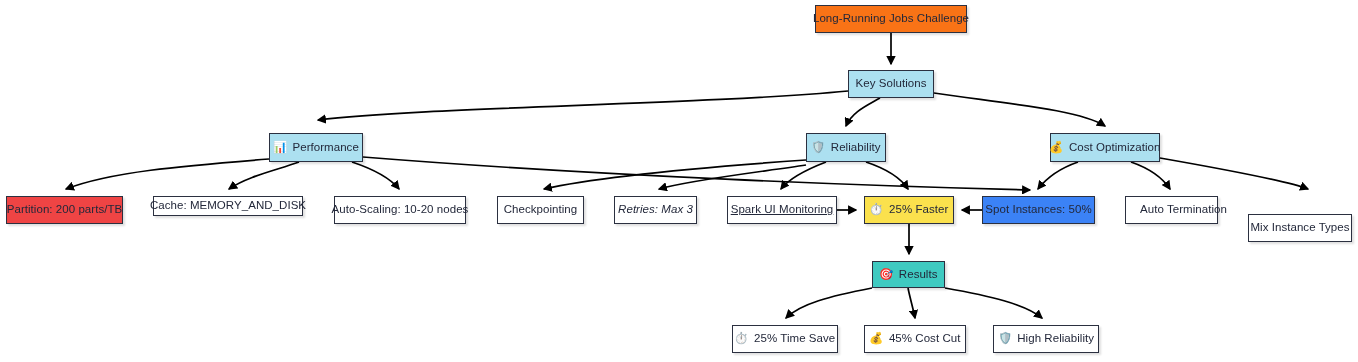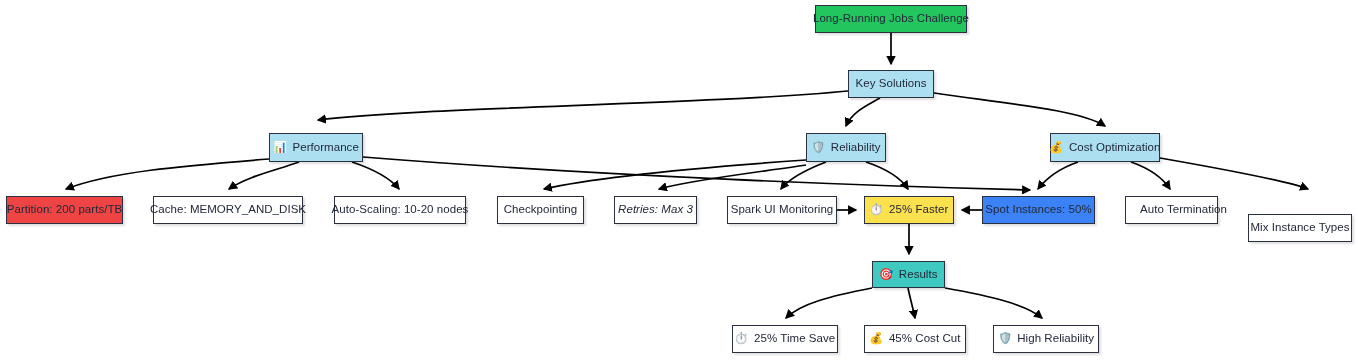--- a/index.html
+++ b/index.html
@@ -81,54 +81,54 @@
         <path d="M 837,210 L 856,210" marker-end="url(#arrow)"></path>
         <path d="M 982,210 L 962,210" marker-end="url(#arrow)"></path>
         <path d="M 909,224 L 909,254" marker-end="url(#arrow)"></path>
         <path d="M 872,288 C 830,296 800,304 786,318" marker-end="url(#arrow)"></path>
         <path d="M 908,288 C 910,298 913,308 915,318" marker-end="url(#arrow)"></path>
         <path d="M 945,288 C 990,296 1025,304 1042,318" marker-end="url(#arrow)"></path>
       </g>
   </svg>
 
   <div id="node-layer">
-      <div class="node" style="left: 815px; top: 5px; width: 152px; height: 28px; background: #22c55e; border-color: rgb(43, 48, 64); color: rgb(35, 40, 58);">
+      <div class="node" style="left: 815px; top: 5px; width: 152px; height: 28px; background: #f97316; border-color: rgb(43, 48, 64); color: rgb(35, 40, 58);">
         <span class="lbl">Long-Running Jobs Challenge</span>
       </div>
       <div class="node" style="left: 848px; top: 70px; width: 86px; height: 28px; background: rgb(172, 224, 240); border-color: rgb(43, 48, 64); color: rgb(35, 40, 58);">
         <span class="lbl">Key Solutions</span>
       </div>
       <div class="node" style="left: 269px; top: 133px; width: 94px; height: 29px; background: rgb(172, 224, 240); border-color: rgb(43, 48, 64); color: rgb(35, 40, 58);">
         <span class="ico">📊</span>
         <span class="lbl">Performance</span>
       </div>
       <div class="node" style="left: 806px; top: 133px; width: 80px; height: 29px; background: rgb(172, 224, 240); border-color: rgb(43, 48, 64); color: rgb(35, 40, 58);">
         <span class="ico">🛡️</span>
         <span class="lbl">Reliability</span>
       </div>
       <div class="node" style="left: 1050px; top: 133px; width: 110px; height: 29px; background: rgb(172, 224, 240); border-color: rgb(43, 48, 64); color: rgb(35, 40, 58);">
         <span class="ico">💰</span>
         <span class="lbl">Cost Optimization</span>
       </div>
       <div class="node" style="left: 6px; top: 196px; width: 117px; height: 28px; background: #ef4444; border-color: rgb(43, 48, 64); color: rgb(35, 40, 58);">
         <span class="lbl">Partition: 200 parts/TB</span>
       </div>
-      <div class="node" style="left: 153px; top: 196px; width: 150px; height: 28px; background: rgb(255, 255, 255); border-color: rgb(43, 48, 64); color: rgb(35, 40, 58);">
+      <div class="node" style="left: 153px; top: 196px; width: 150px; height: 20px; background: rgb(255, 255, 255); border-color: rgb(43, 48, 64); color: rgb(35, 40, 58);">
         <span class="lbl">Cache: MEMORY_AND_DISK</span>
       </div>
       <div class="node" style="left: 334px; top: 196px; width: 132px; height: 28px; background: rgb(255, 255, 255); border-color: rgb(43, 48, 64); color: rgb(35, 40, 58);">
         <span class="lbl">Auto-Scaling: 10-20 nodes</span>
       </div>
       <div class="node" style="left: 497px; top: 196px; width: 87px; height: 28px; background: rgb(255, 255, 255); border-color: rgb(43, 48, 64); color: rgb(35, 40, 58); text-align: right;">
         <span class="lbl">Checkpointing</span>
       </div>
       <div class="node" style="left: 614px; top: 196px; width: 83px; height: 28px; background: rgb(255, 255, 255); border-color: rgb(43, 48, 64); color: rgb(35, 40, 58); font-style: italic;">
         <span class="lbl">Retries: Max 3</span>
       </div>
-      <div class="node" style="left: 727px; top: 196px; width: 110px; height: 28px; background: rgb(255, 255, 255); border-color: rgb(43, 48, 64); color: rgb(35, 40, 58);">
+      <div class="node" style="left: 727px; top: 196px; width: 110px; height: 28px; background: rgb(255, 255, 255); border-color: rgb(43, 48, 64); color: rgb(35, 40, 58); text-decoration: underline;">
         <span class="lbl">Spark UI Monitoring</span>
       </div>
       <div class="node" style="left: 864px; top: 196px; width: 90px; height: 28px; background: rgb(251, 225, 77); border-color: rgb(43, 48, 64); color: rgb(35, 40, 58);">
         <span class="ico">⏱️</span>
         <span class="lbl">25% Faster</span>
       </div>
       <div class="node" style="left: 982px; top: 196px; width: 113px; height: 28px; background: #3b82f6; border-color: rgb(43, 48, 64); color: rgb(35, 40, 58);">
         <span class="lbl">Spot Instances: 50%</span>
       </div>
       <div class="node" style="left: 1125px; top: 196px; width: 93px; height: 28px; background: rgb(255, 255, 255); border-color: rgb(43, 48, 64); color: rgb(35, 40, 58); padding-left: 24px;">

